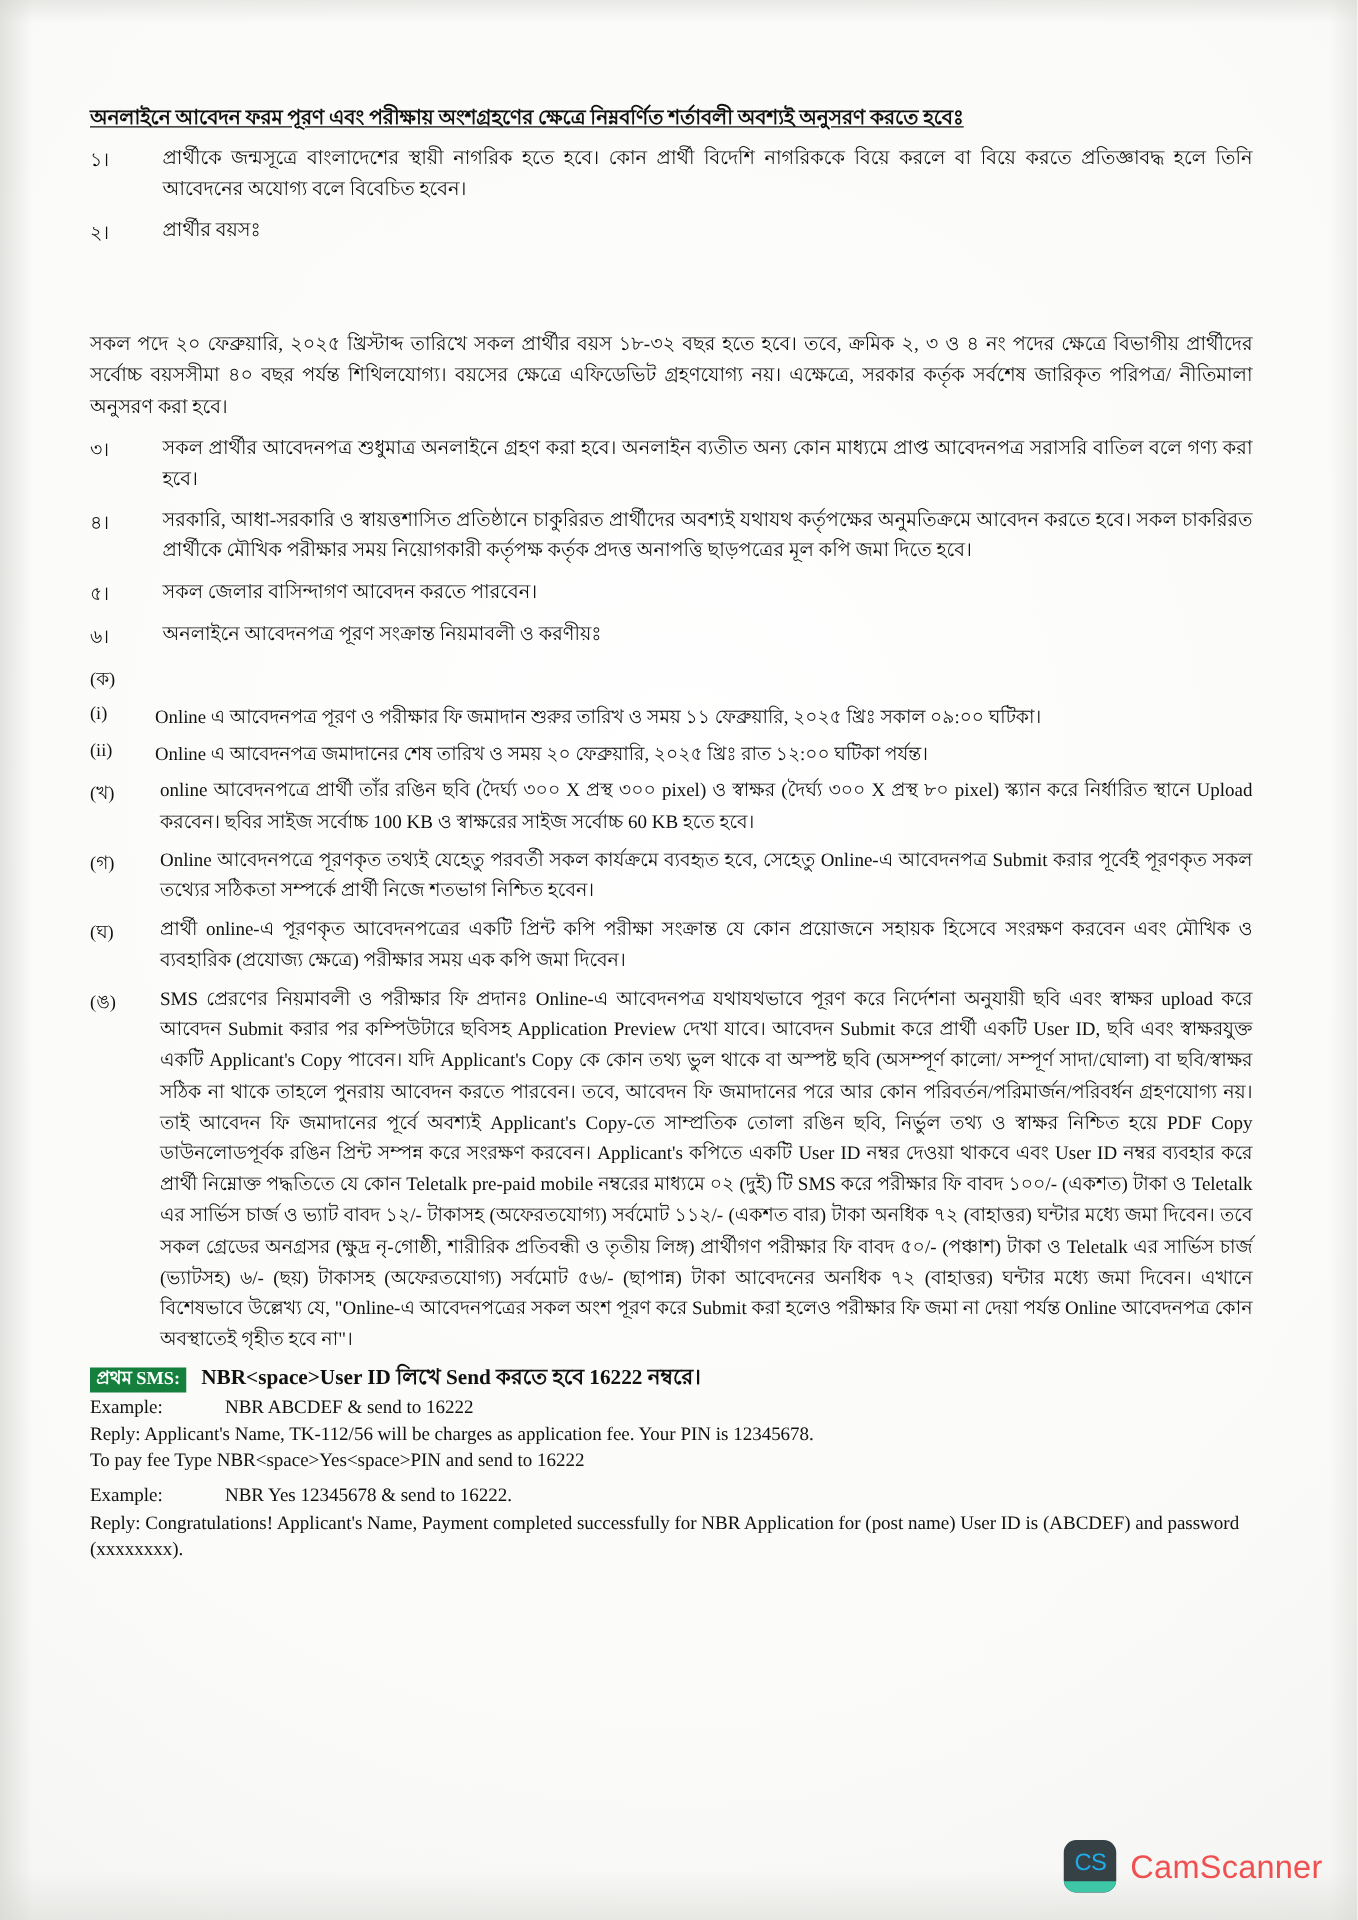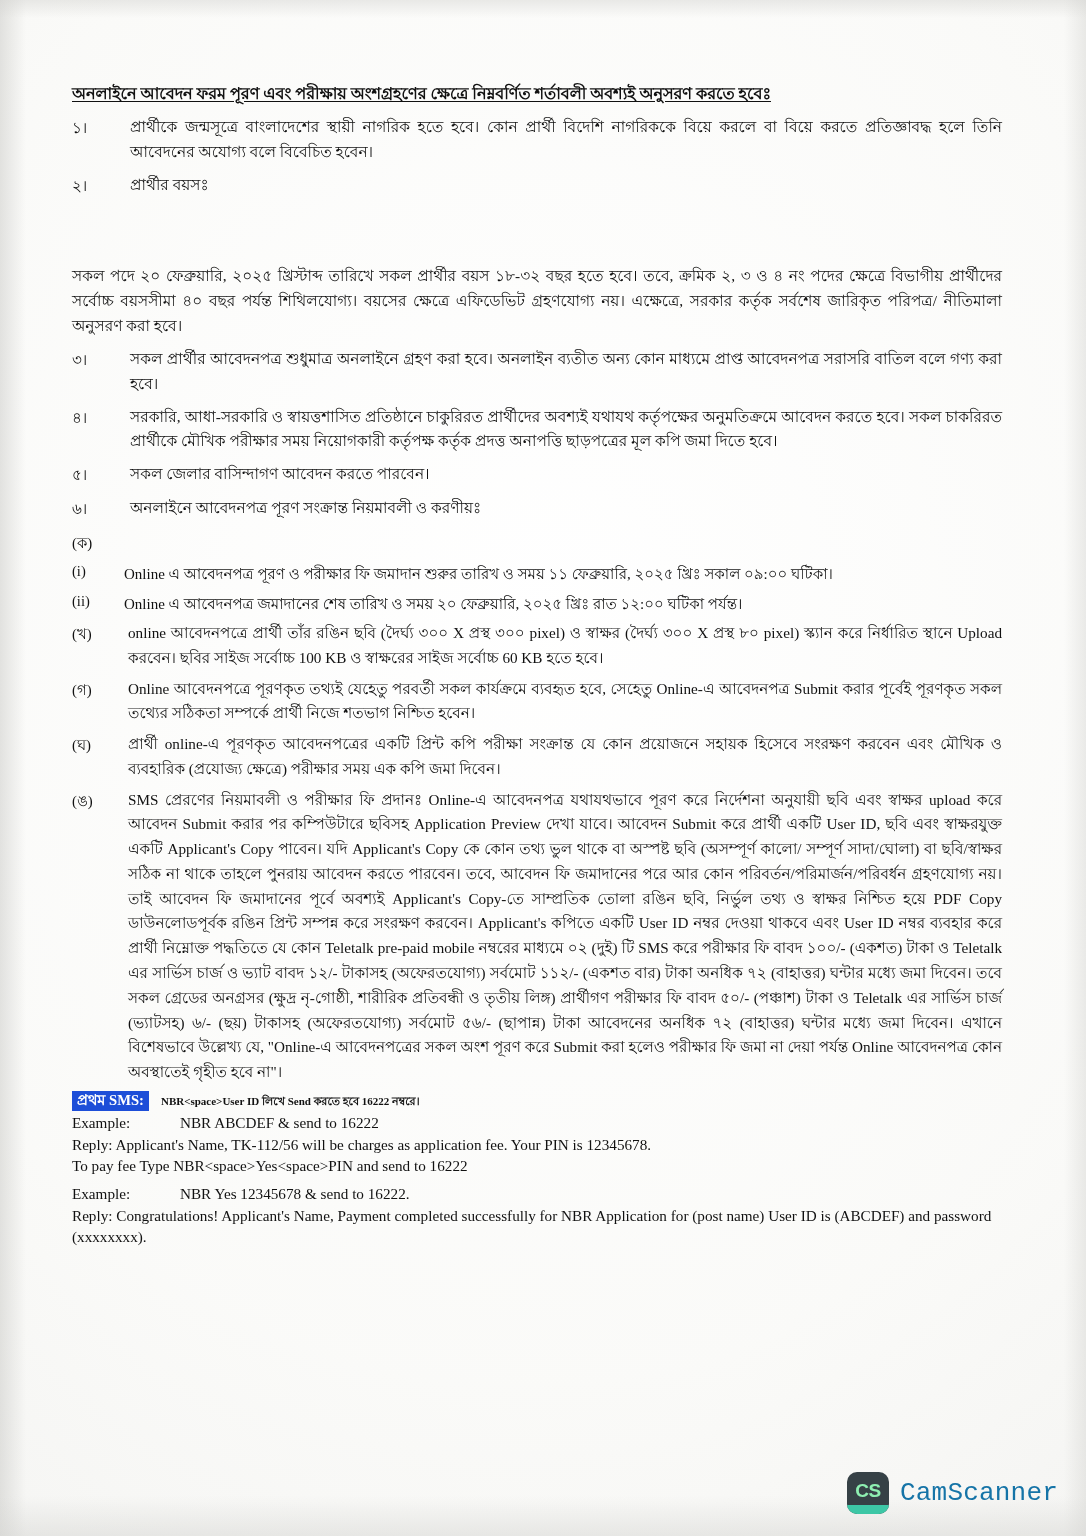--- a/index.html
+++ b/index.html
@@ -124,31 +124,31 @@
 
   
   .sms-group { margin-top: 2px; }
   .sms-head-line {
     display: flex;
     align-items: baseline;
     gap: 12px;
     margin-bottom: 1px;
   }
   .sms-tag {
-    background: #1d4ed8;
+    background: #15803d;
     color: #ffffff;
     font-weight: 700;
     font-size: 14.6px;
     padding: 1px 5px 2px 5px;
     display: inline-block;
     line-height: 1.2;
     white-space: nowrap;
   }
   .sms-instr {
-    font-size: 11px;
+    font-size: 17px;
     font-weight: 700;
     line-height: 1.35;
   }
   .sms-line {
     font-size: 15.2px;
     line-height: 1.42;
     margin-bottom: 0px;
   }
   .sms-example { display: flex; gap: 0; }
   .sms-example .lbl { width: 108px; flex: 0 0 108px; }
@@ -169,37 +169,37 @@
     width: 42px; height: 42px;
     border-radius: 10px;
     background: #263238;
     position: relative;
     overflow: hidden;
     display: flex;
     align-items: center;
     justify-content: center;
   }
   .cs-badge .cs-txt {
-    color: #86efac;
+    color: #0ea5e9;
     font-family: "Liberation Sans", sans-serif;
-    font-weight: 700;
+    font-weight: 400;
     font-size: 19px;
     letter-spacing: -0.5px;
     margin-top: -4px;
   }
   .cs-badge .cs-strip {
     position: absolute;
     left: 0; right: 0; bottom: 0;
     height: 9px;
     background: #2ec4a0;
   }
   .cs-word {
-    font-family: Liberation Mono, monospace;
+    font-family: Liberation Sans, sans-serif;
     font-size: 26px;
-    color: #0369a1;
+    color: #ef4444;
     letter-spacing: 0.2px;
   }
 </style>
 </head>
 <body>
 
 <div class="paper"></div>
 <div class="scan-edge-l"></div>
 <div class="scan-edge-t"></div>
 <div class="scan-edge-r"></div>

